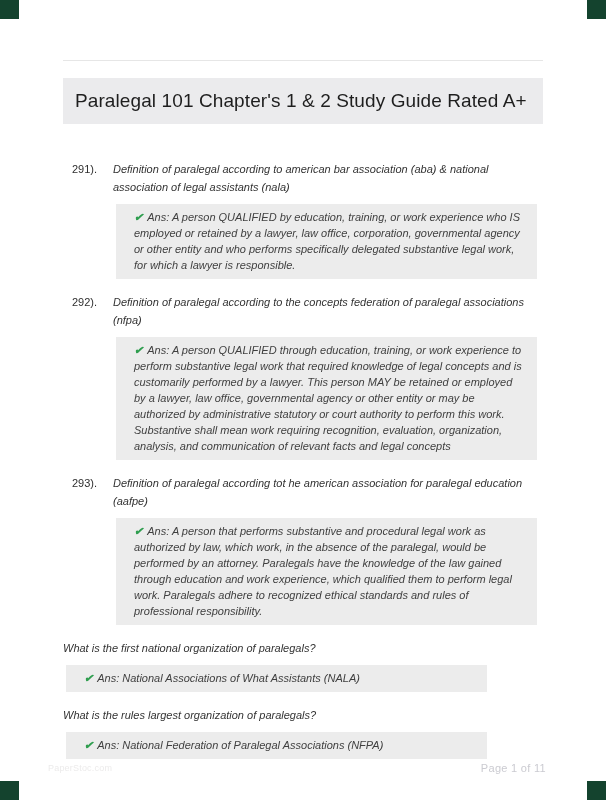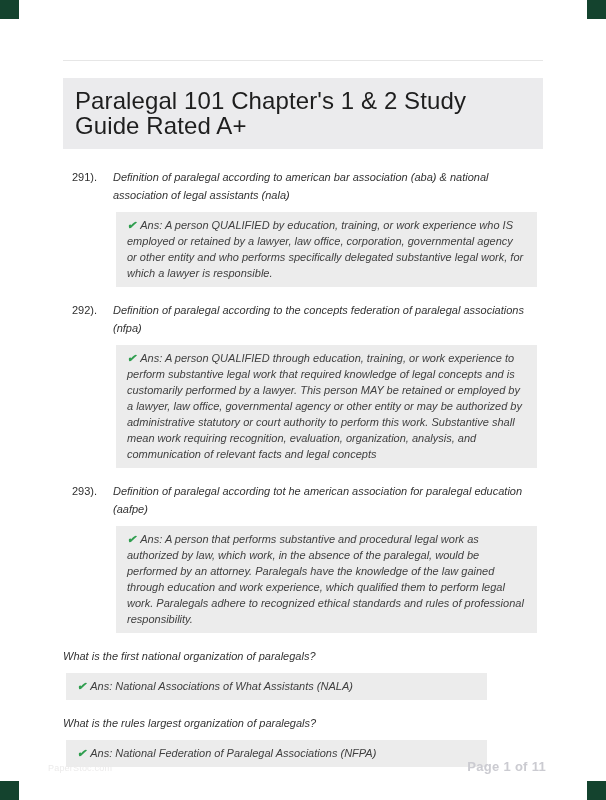--- a/index.html
+++ b/index.html
@@ -21,57 +21,57 @@
     position:absolute;left:63px;top:60px;width:480px;height:1px;
     background:var(--rule_gray,#e6e6e6);
   }
   .header-box{
     position:absolute;left:63px;top:78px;width:480px;
     box-sizing:border-box;
     background:var(--header_gray,#ebebed);
     padding:10px 12px 11px 12px;
   }
   .page-title{
-    font-size:24px;line-height:25px;
+    font-size:19px;line-height:25px;
     color:#1e1e1e;
     font-weight:400;
     letter-spacing:0.1px;
   }
   main{
-    position:absolute;left:63px;top:168px;width:480px;
+    position:absolute;left:63px;top:160px;width:480px;
   }
   .qa{display:flex;margin-bottom:14px;font-size:11px;}
   .qnum{
     width:41px;padding-left:9px;flex-shrink:0;
     color:#2f2f2f;line-height:18px;
   }
   .qbody{width:424px;font-style:italic;}
   .question{
     color:#333;line-height:18px;margin-bottom:8px;
   }
   .answer-box{
     background:var(--box_gray,#ececec);
     margin-left:3px;
-    padding:5px 12px 6px 11px;
+    padding:5px 12px 6px 18px;
     color:#3f3f3f;
     line-height:16px;
   }
   .check{
     color:var(--accent_green,#2f9e4f);
     font-size:11px;
     margin-right:4px;
     font-weight:700;
   }
   .footer-watermark{
     position:absolute;left:48px;bottom:27px;
     font-size:9px;color:#ecebeb;letter-spacing:0.2px;
   }
   .page-number{
     position:absolute;right:60px;bottom:26px;
-    font-size:13px;font-weight:700;
+    font-size:11px;font-weight:400;
     color:var(--footer_gray,#cbcbd1);
     letter-spacing:0.3px;
   }
 </style>
 </head>
 <body>
 
 <div class="page">
 
   <div class="corner tl"></div>

